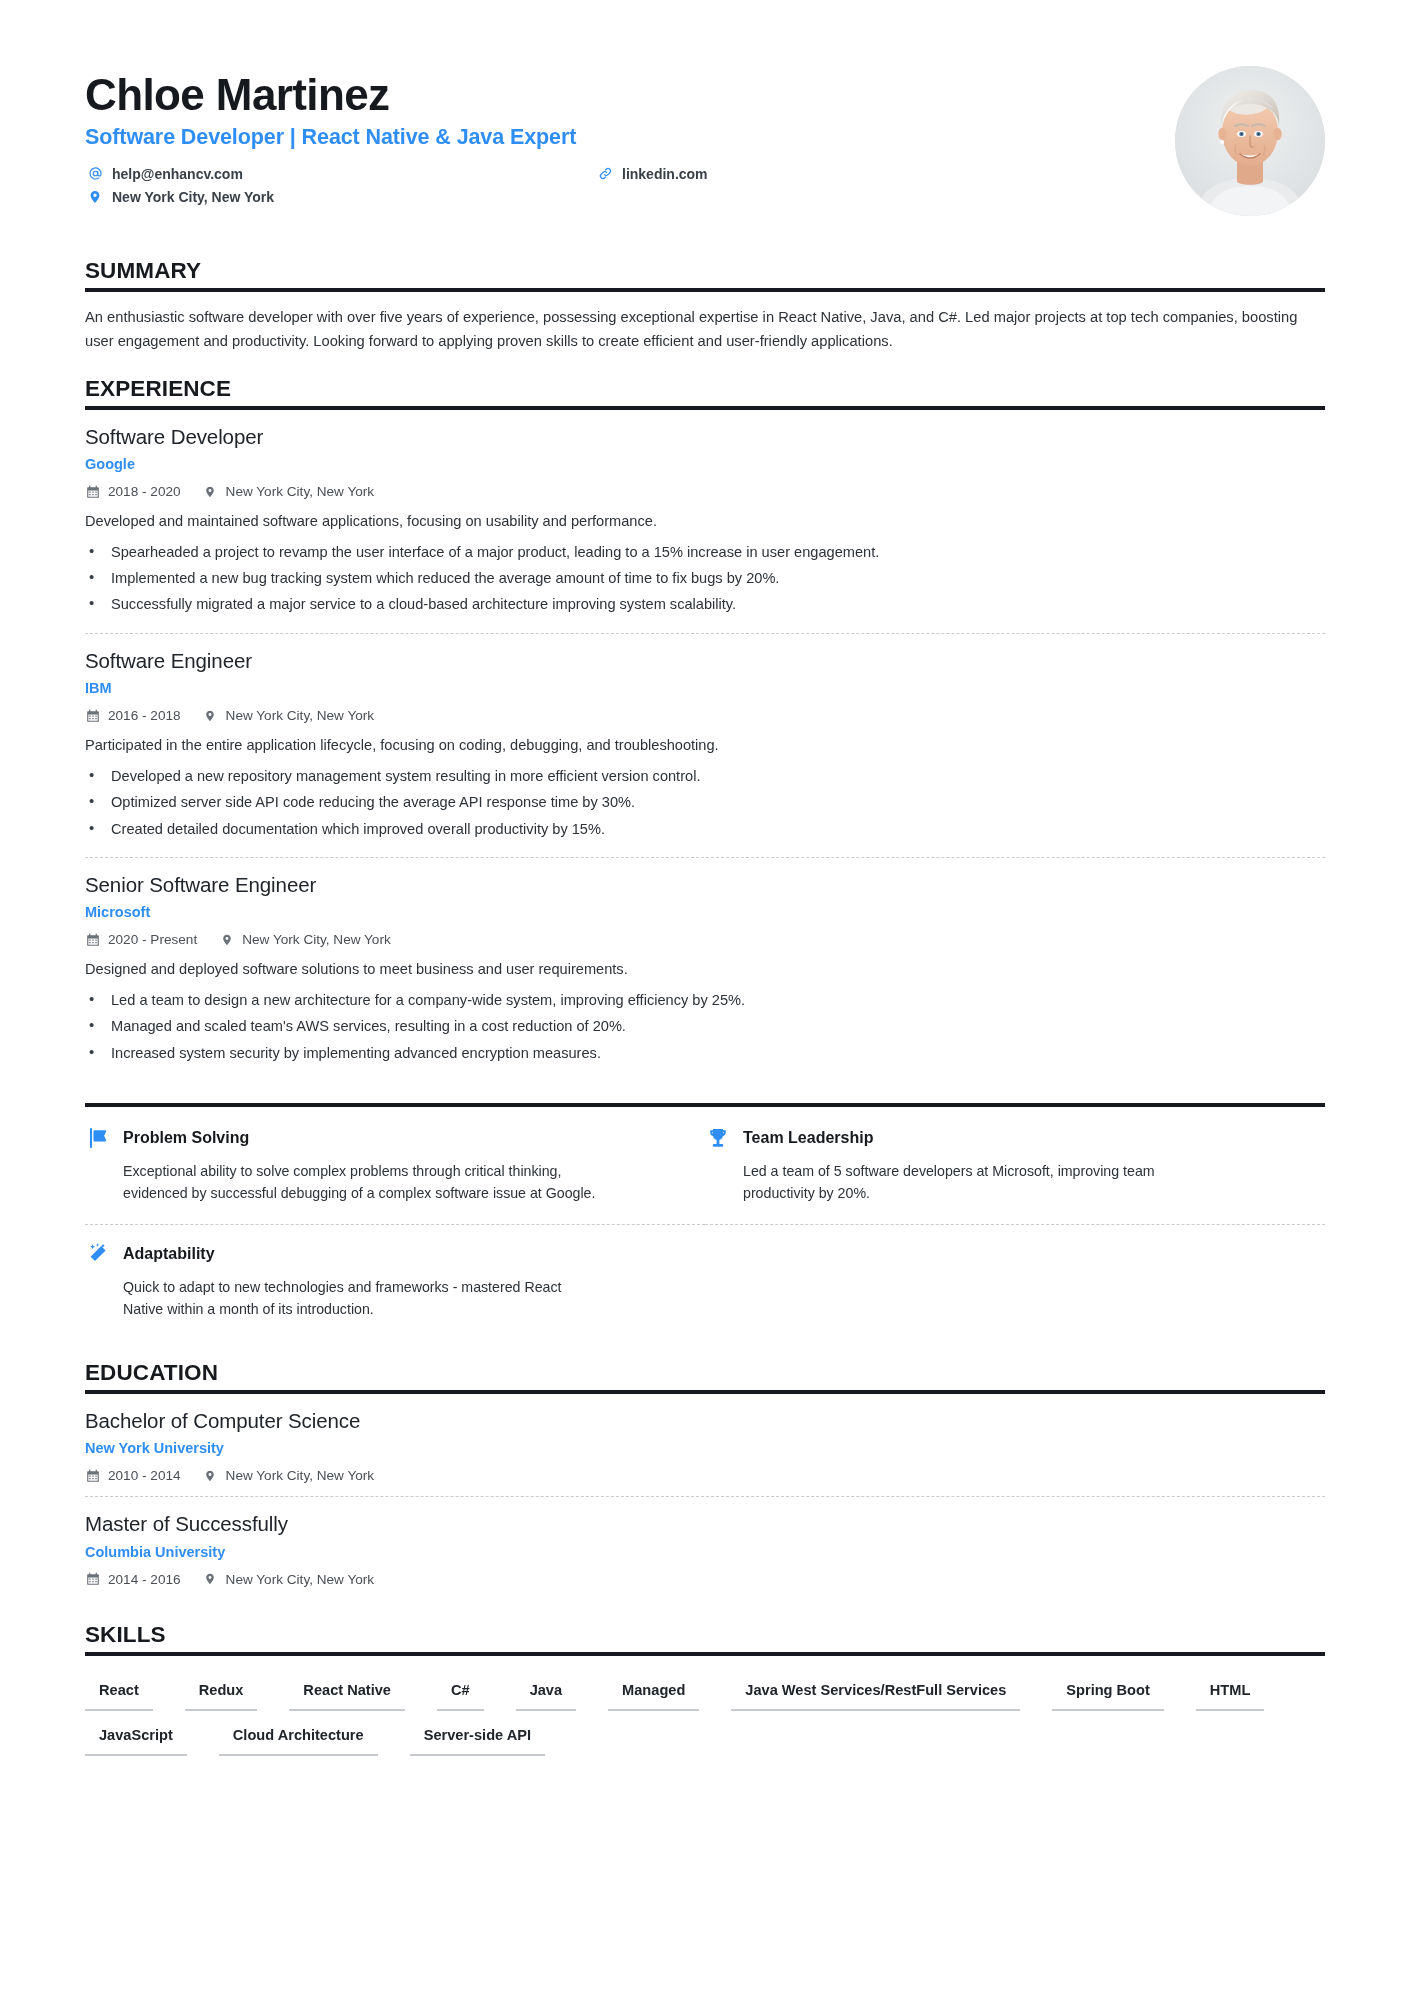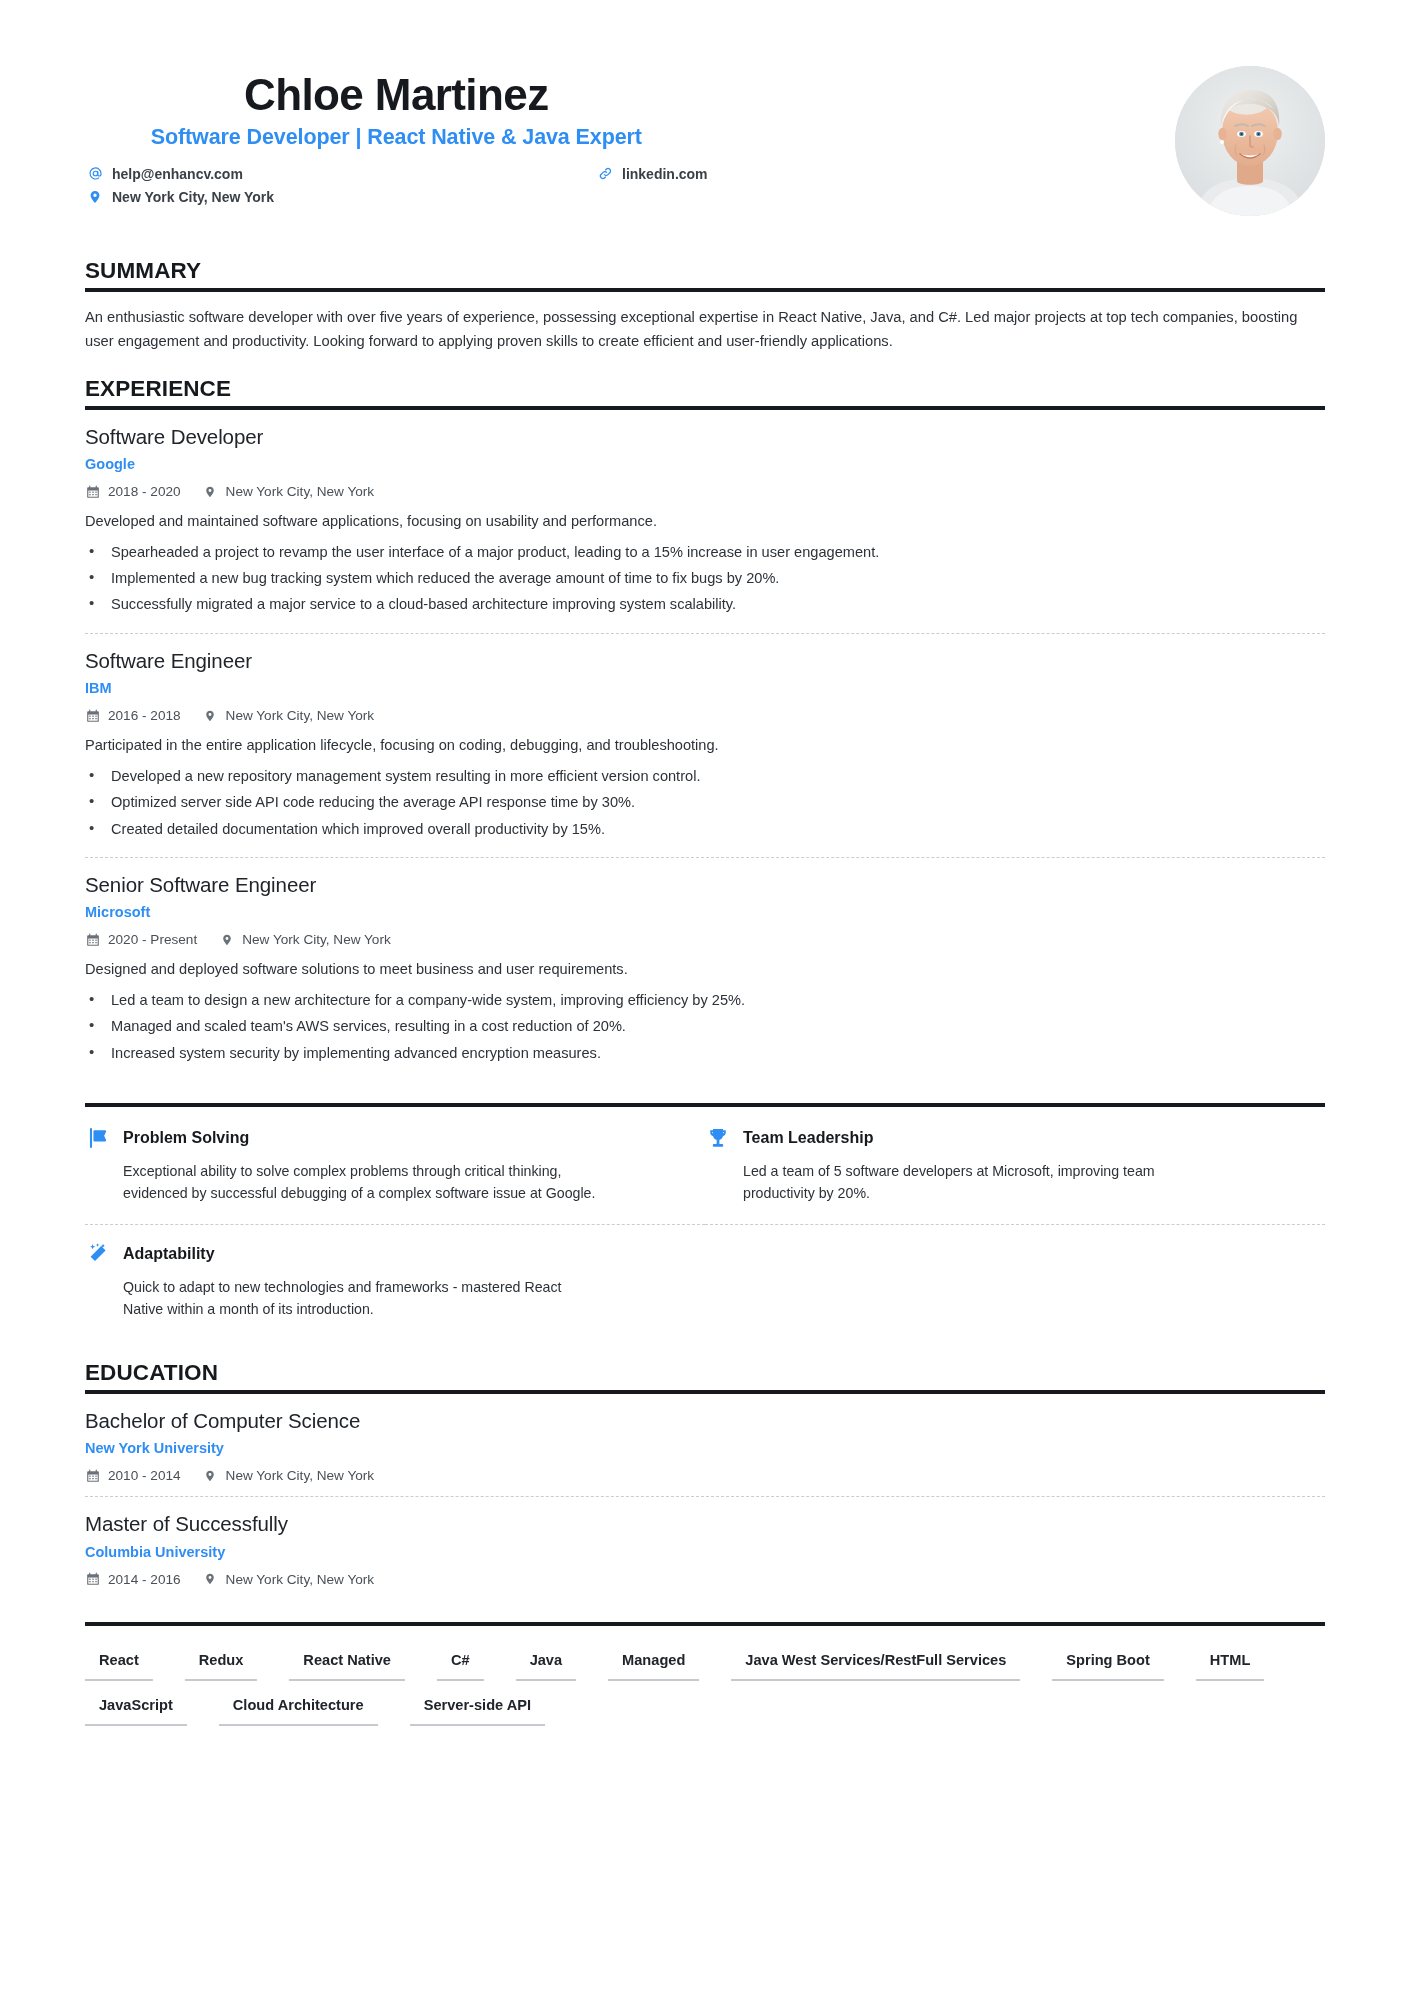--- a/index.html
+++ b/index.html
@@ -22,21 +22,21 @@
   }
 
   
   .header {
     display: flex;
     align-items: flex-start;
     justify-content: space-between;
     padding-top: 62px;
     padding-bottom: 20px;
   }
-  .header-left { padding-top: 8px; text-align: center; }
+  .header-left { padding-top: 8px; }
 
   .name {
     font-size: 44px;
     font-weight: 700;
     letter-spacing: -0.6px;
     line-height: 1.12;
     color: #16191d;
   }
   .title {
     font-size: 21.5px;
@@ -589,20 +589,21 @@
                 </svg>
               </span>
               <span>New York City, New York</span>
             </div>
           </div>
         </div>
       </div>
   </div>
 
   <div class="section">
+    <div class="section-head">SKILLS</div>
     <div class="section-rule"></div>
     <div class="skills-wrap" id="skills-wrap">
         <div class="skill">React</div>
         <div class="skill">Redux</div>
         <div class="skill">React Native</div>
         <div class="skill">C#</div>
         <div class="skill">Java</div>
         <div class="skill">Managed</div>
         <div class="skill">Java West Services/RestFull Services</div>
         <div class="skill">Spring Boot</div>

